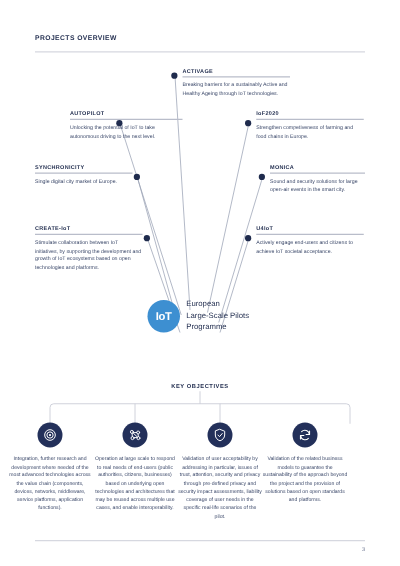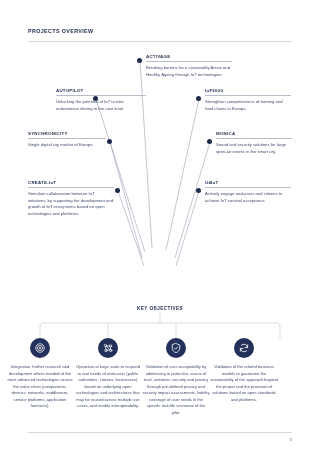--- a/index.html
+++ b/index.html
@@ -165,20 +165,28 @@
     <div class="desc">Stimulate collaboration between IoT initiatives, by supporting the development and growth of IoT ecosystems based on open technologies and platforms.</div>
   </div>
 
   <div class="dot" style="left:196px;top:188px;"></div>
   <div class="proj" style="left:205px;top:180px;width:86px;">
     <div class="name">U4IoT</div>
     <div class="rule"></div>
     <div class="desc">Actively engage end-users and citizens to achieve IoT societal acceptance.</div>
   </div>
 
+  <div class="center-logo">
+    <div class="logo-circle">IoT</div>
+    <div class="logo-text">
+      <div>European</div>
+      <div>Large-Scale Pilots</div>
+      <div>Programme</div>
+    </div>
+  </div>
 
   <div class="key-label">KEY OBJECTIVES</div>
 
   <div class="obj-icon" style="left:30px;top:338px;">
     <svg width="12" height="12" viewBox="0 0 24 24" fill="none" stroke="#ffffff" stroke-width="1.6">
       <circle cx="12" cy="12" r="8.5"></circle>
       <circle cx="12" cy="12" r="5"></circle>
       <circle cx="12" cy="12" r="1.8" fill="#ffffff" stroke="none"></circle>
     </svg>
   </div>

